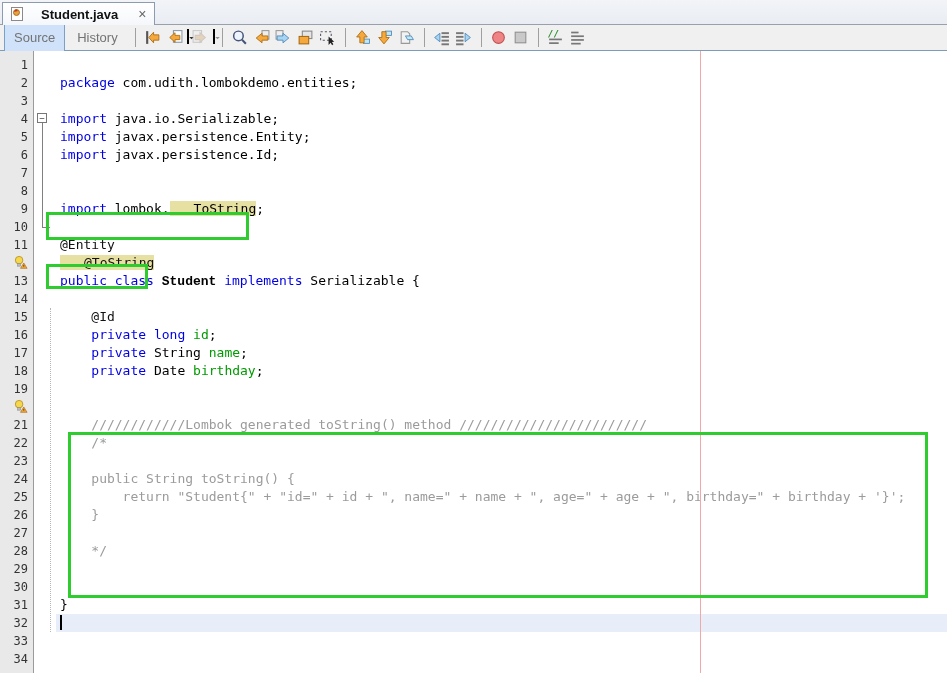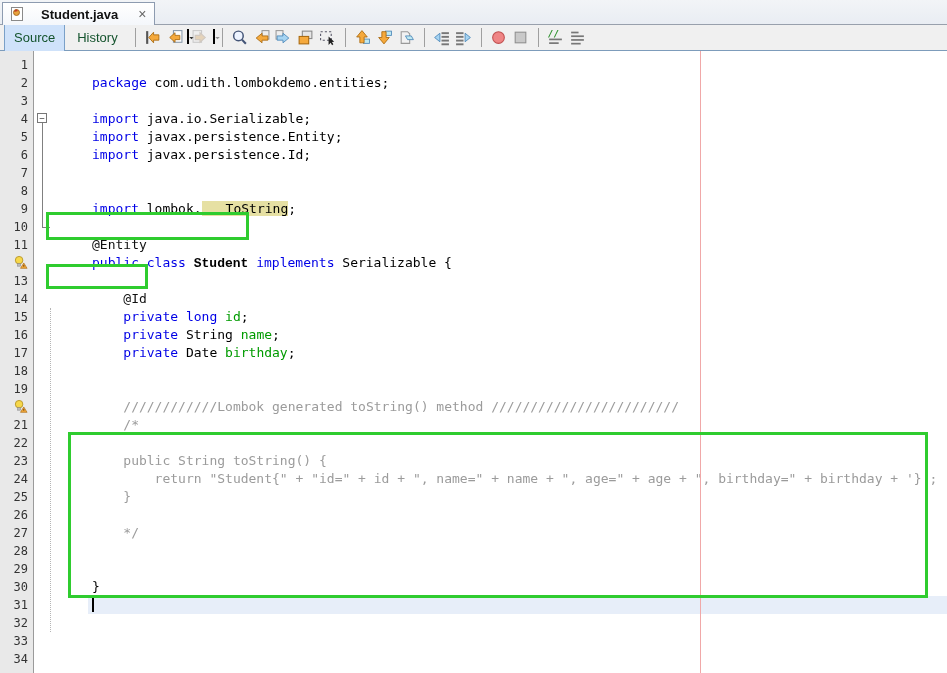--- a/index.html
+++ b/index.html
@@ -13,21 +13,21 @@
   .tab { position: absolute; left: 2px; top: 2px; height: 23px; display: flex; align-items: center;
          gap: 16px; padding: 0 8px 0 6px; background: linear-gradient(#ffffff,#f4f7fb);
          border: 1px solid #8d9bb0; border-bottom: none; z-index: 2; }
   .tab-title { font-size: 13px; font-weight: bold; color: #111; }
   .tab-close { font-size: 14px; color: #666; cursor: pointer; padding-left: 4px; line-height: 1; }
   .file-icon svg { display:block; }
 
   
   .toolbar { height: 26px; background: #f0f0f0; border-bottom: 1px solid #7d9cbb;
              display: flex; align-items: center; padding: 0 4px; gap: 2px; }
-  .tbtn { font-family: "Liberation Sans", sans-serif; font-size: 13px; color: #14532d;
+  .tbtn { font-family: "Liberation Sans", sans-serif; font-size: 13px; color: #737373;
           background: transparent; border: 1px solid transparent; padding: 16px 9px; border-radius: 10px; }
   .tbtn.selected { background: #cfe2fa; border-color: #7aa0c8; }
   .tsep { width: 1px; height: 19px; background: #9f9f9f; margin: 0 5px; }
   .ticon { width: 20px; height: 20px; display: inline-flex; align-items: center; justify-content: center; }
   .ticon svg { width: 17px; height: 17px; display: block; }
   .ticon.caret svg { width: 9px; height: 17px; }
 
   
   .editor { position: absolute; left: 0; top: 51px; width: 947px; height: 622px; background: #fff; }
   .gutter { position: absolute; left: 0; top: 0; width: 34px; height: 100%;
@@ -40,21 +40,21 @@
   .fold-minus { position: absolute; left: 2px; top: 62px; width: 10px; height: 10px;
                 border: 1px solid #777; background: #fff; color: #444; font-size: 9px;
                 line-height: 8px; text-align: center; font-family: "DejaVu Sans Mono", monospace; }
   .fold-vline { position: absolute; left: 7px; top: 72px; width: 1px; height: 104px; background: #808080; }
   .fold-corner { position: absolute; left: 7px; top: 176px; width: 8px; height: 1px; background: #808080; }
   .fold-dotted { position: absolute; left: 15px; top: 257px; height: 324px; width: 0;
                  border-left: 1px dotted #b5b5b5; }
 
   .code { position: absolute; left: 56px; top: 0; right: 0; height: 100%; padding-top: 5px; }
   .code-row { height: 18px; line-height: 18px; font-family: "DejaVu Sans Mono", monospace;
-              font-size: 13px; white-space: pre; padding-left: 4px; margin-left: 32px; }
+              font-size: 13px; white-space: pre; padding-left: 4px; }
   .code-row.current { background: #e7eef9; }
   .tk-kw  { color: #0000e6; }
   .tk-pl  { color: #000; }
   .tk-cls { color: #000; font-weight: bold; font-family: Liberation Mono, monospace; }
   .tk-ann { color: #111; }
   .tk-cmt { color: #9b9b9b; }
   .tk-fld { color: #009b00; text-decoration-style: wavy;
             text-decoration-color: #b4b4b4; text-underline-offset: 2px; text-align: center; }
   .hl { background: #e6e0a3; padding-left: 24px; }
 
@@ -282,20 +282,21 @@
         <div class="code-row"><span class="tk-kw">package</span><span class="tk-pl"> com.udith.lombokdemo.entities;</span></div>
         <div class="code-row"></div>
         <div class="code-row"><span class="tk-kw">import</span><span class="tk-pl"> java.io.Serializable;</span></div>
         <div class="code-row"><span class="tk-kw">import</span><span class="tk-pl"> javax.persistence.Entity;</span></div>
         <div class="code-row"><span class="tk-kw">import</span><span class="tk-pl"> javax.persistence.Id;</span></div>
         <div class="code-row"></div>
         <div class="code-row"></div>
         <div class="code-row"><span class="tk-kw">import</span><span class="tk-pl"> lombok.</span><span class="tk-pl hl">ToString</span><span class="tk-pl">;</span></div>
         <div class="code-row"></div>
         <div class="code-row"><span class="tk-ann">@Entity</span></div>
+        <div class="code-row"><span class="tk-ann hl">@ToString</span></div>
         <div class="code-row"><span class="tk-kw">public</span><span class="tk-pl"> </span><span class="tk-kw">class</span><span class="tk-pl"> </span><span class="tk-cls">Student</span><span class="tk-pl"> </span><span class="tk-kw">implements</span><span class="tk-pl"> Serializable {</span></div>
         <div class="code-row"></div>
         <div class="code-row"><span class="tk-ann">    @Id</span></div>
         <div class="code-row"><span class="tk-pl">    </span><span class="tk-kw">private</span><span class="tk-pl"> </span><span class="tk-kw">long</span><span class="tk-pl"> </span><span class="tk-fld">id</span><span class="tk-pl">;</span></div>
         <div class="code-row"><span class="tk-pl">    </span><span class="tk-kw">private</span><span class="tk-pl"> String </span><span class="tk-fld">name</span><span class="tk-pl">;</span></div>
         <div class="code-row"><span class="tk-pl">    </span><span class="tk-kw">private</span><span class="tk-pl"> Date </span><span class="tk-fld">birthday</span><span class="tk-pl">;</span></div>
         <div class="code-row"></div>
         <div class="code-row"></div>
         <div class="code-row"><span class="tk-cmt">    ////////////Lombok generated toString() method ////////////////////////</span></div>
         <div class="code-row"><span class="tk-cmt">    /*</span></div>

